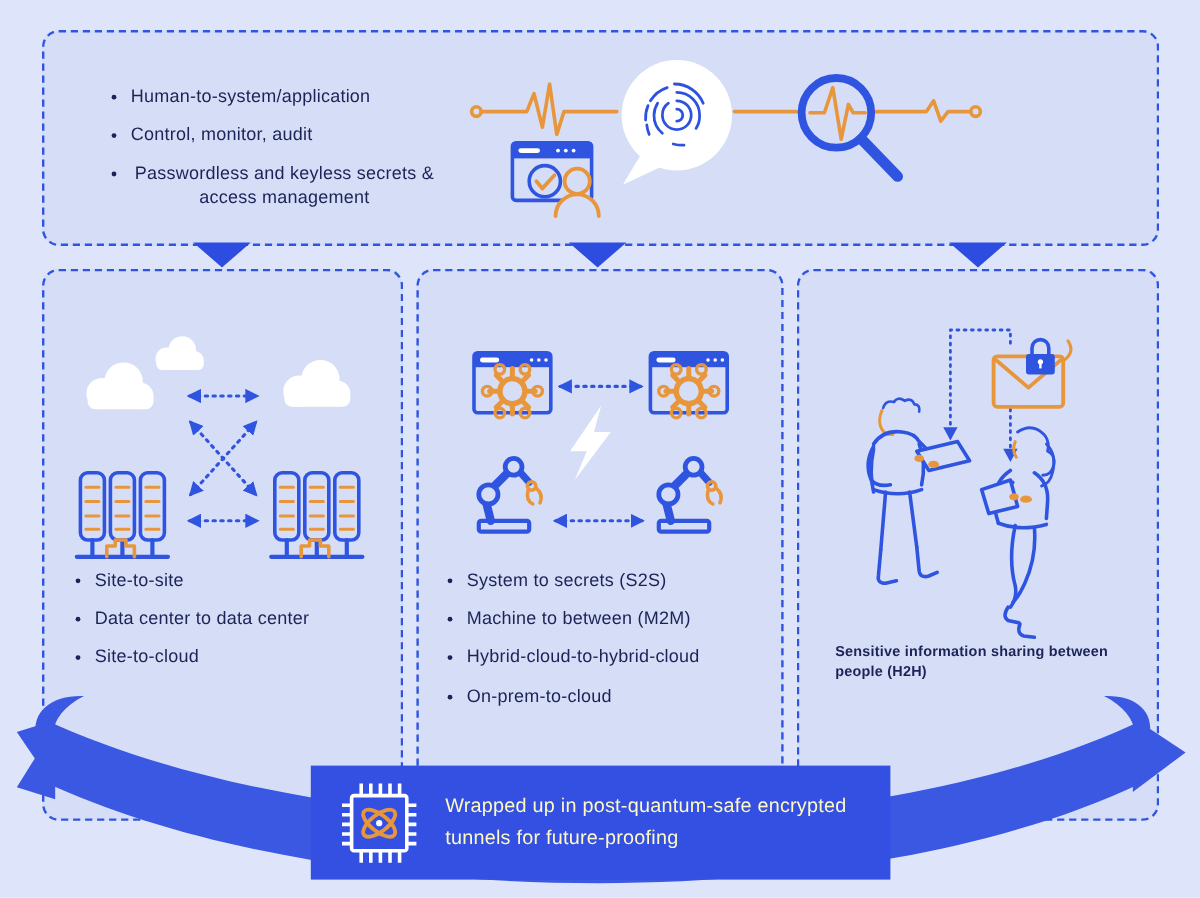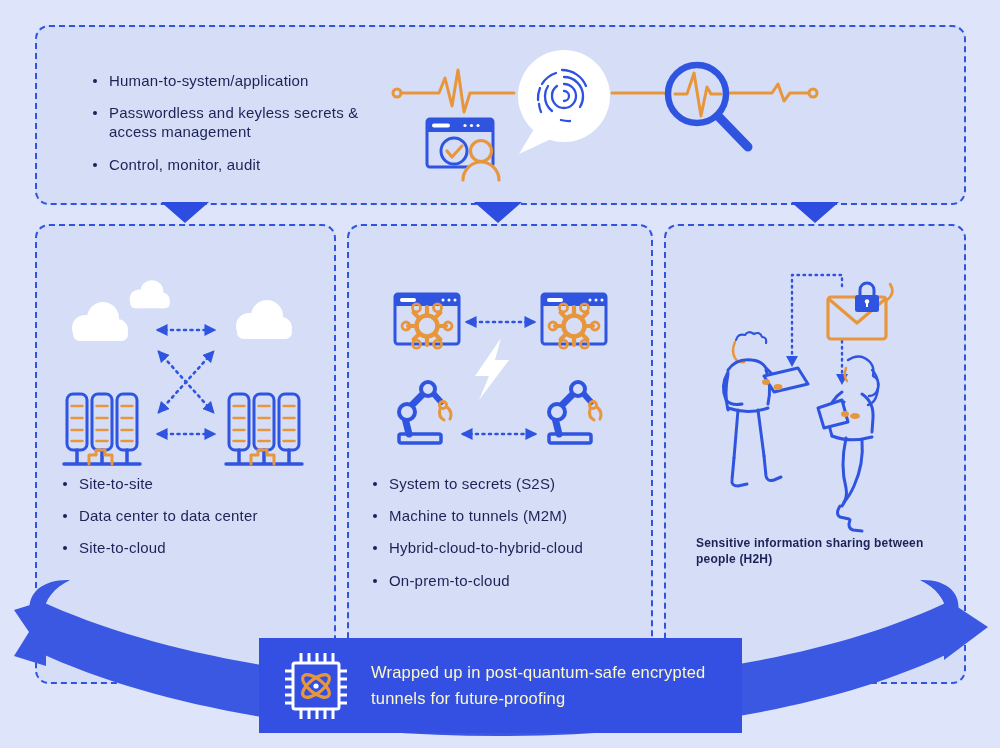--- a/index.html
+++ b/index.html
@@ -17,21 +17,21 @@
   .panel-left{left:35px;top:224px;width:301px;height:460px;}
   .panel-mid{left:347px;top:224px;width:306px;height:460px;}
   .panel-right{left:664px;top:224px;width:302px;height:460px;}
   .panel svg.illu{position:absolute;left:0;top:0;pointer-events:none;}
   .tri{
     position:absolute;width:0;height:0;top:202px;
     border-left:24px solid transparent;border-right:24px solid transparent;
     border-top:21px solid #2d4de0;
   }
   .bullets{position:absolute;list-style:none;margin:0;padding:0;}
-  .bullets li{display:flex;margin-bottom:12px;}
+  .bullets li{display:flex;margin-bottom:12px;text-align:center;}
   .dot{flex:0 0 4px;width:4px;height:4px;border-radius:50%;background:#1b2357;margin:8px 12px 0 0;}
   .btxt{font-size:15px;font-weight:500;letter-spacing:.2px;line-height:1.28;}
   .top-list{left:56px;top:44px;width:290px;}
   .top-list .btxt{max-width:256px;}
   .left-list{left:26px;top:248px;}
   .mid-list{left:24px;top:248px;}
   .bullets li{margin-bottom:13px;}
   .caption{
     position:absolute;left:30px;top:310px;width:232px;
     font-size:12px;font-weight:700;letter-spacing:.2px;line-height:1.3;
@@ -53,25 +53,25 @@
 <div class="canvas">
 
   <div class="panel panel-top">
     <ul class="bullets top-list">
       <li>
           <span class="dot"></span>
           <span class="btxt">Human-to-system/application</span>
         </li>
       <li>
           <span class="dot"></span>
+          <span class="btxt">Control, monitor, audit</span>
+        </li>
+      <li>
+          <span class="dot"></span>
           <span class="btxt">Passwordless and keyless secrets &amp; access management</span>
-        </li>
-      <li>
-          <span class="dot"></span>
-          <span class="btxt">Control, monitor, audit</span>
         </li>
     </ul>
     <svg class="illu" width="927" height="176" viewBox="0 0 927 176">
       <g fill="none" stroke-linecap="round" stroke-linejoin="round">
 
         <g stroke="#e8963c" stroke-width="3">
           <circle cx="360" cy="66" r="4"></circle>
           <polyline points="364,66 402,66 408,51 415,79 421,43 427,85 433,66 477,66"></polyline>
           <polyline points="575,66 627,66"></polyline>
           <polyline points="692,66 735,66 741,57 747,74 753,66 772,66"></polyline>
@@ -229,21 +229,21 @@
       <use href="#robot" transform="translate(48,154)"></use>
       <use href="#robot" transform="translate(198,154)"></use>
     </svg>
     <ul class="bullets mid-list">
       <li>
           <span class="dot"></span>
           <span class="btxt">System to secrets (S2S)</span>
         </li>
       <li>
           <span class="dot"></span>
-          <span class="btxt">Machine to tunnels (M2M)</span>
+          <span class="btxt">Machine to between (M2M)</span>
         </li>
       <li>
           <span class="dot"></span>
           <span class="btxt">Hybrid-cloud-to-hybrid-cloud</span>
         </li>
       <li>
           <span class="dot"></span>
           <span class="btxt">On-prem-to-cloud</span>
         </li>
     </ul>

